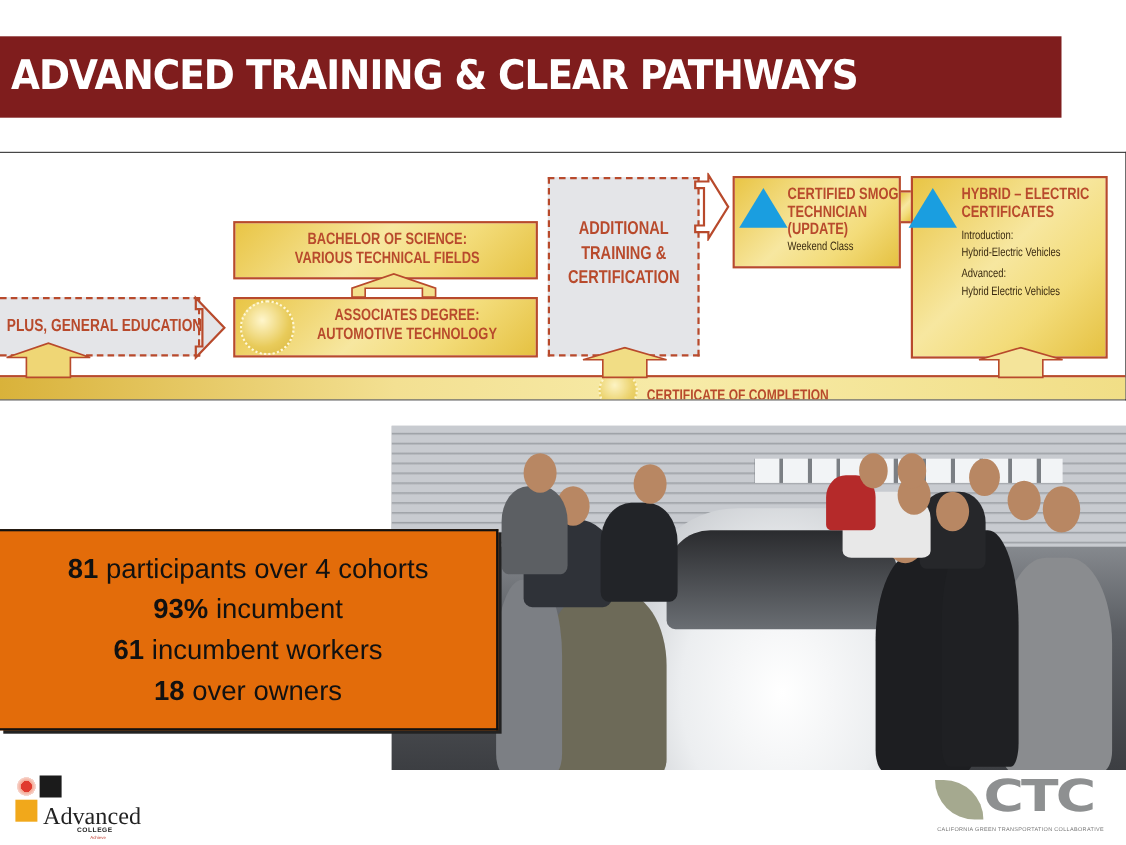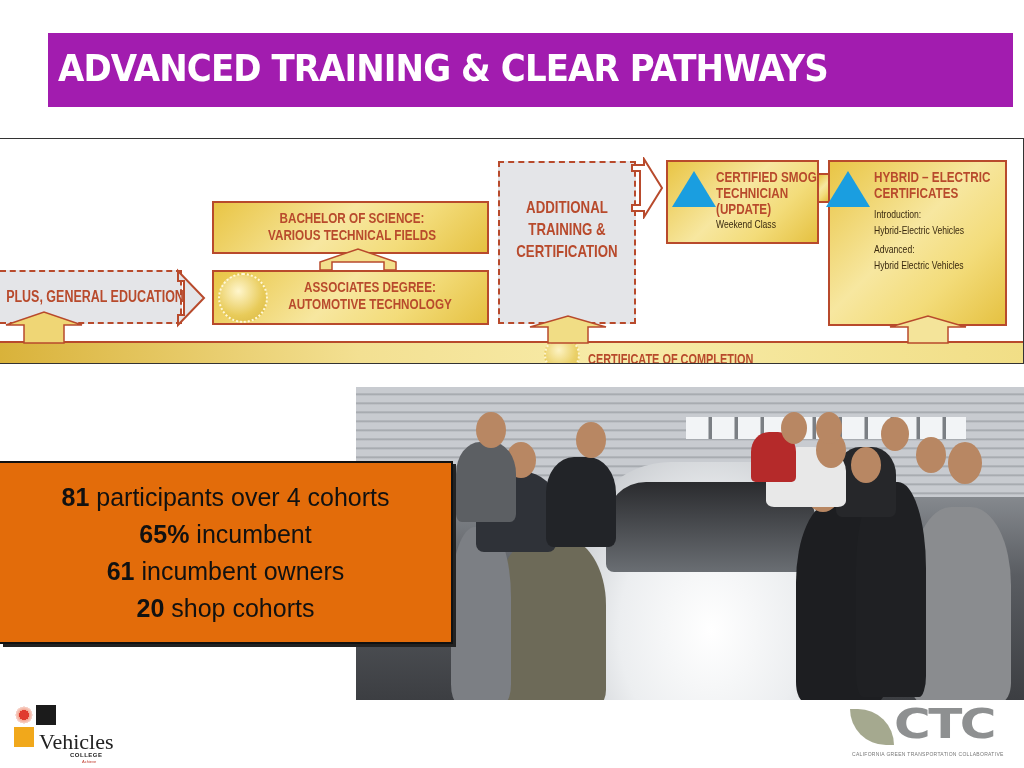--- a/index.html
+++ b/index.html
@@ -1,22 +1,21 @@
 <!DOCTYPE html>
 <html><head>
 <meta charset="utf-8">
 <style>
   * { box-sizing: border-box; margin: 0; padding: 0; }
   html, body { width: 1024px; height: 768px; background: #ffffff; overflow: hidden; }
   body { position: relative; font-family: "Liberation Sans", sans-serif; }
 
   .title-bar {
     position: absolute; left: 0; top: 33px; width: 965px; height: 74px;
-    background: #a21caf;
-    margin-left: 48px;
+    background: #7f1d1d;
   }
   .title-text {
     position: absolute; left: 10px; top: 14px;
     color: #ffffff; font-family: "DejaVu Sans", sans-serif; font-weight: bold;
     font-size: 37px; letter-spacing: -1px; white-space: nowrap;
     transform: scaleX(0.92); transform-origin: left center;
   }
 
   .diagram {
     position: absolute; left: 0; top: 138px; width: 1024px; height: 226px;
@@ -44,21 +43,21 @@
     border-left: 22px solid transparent; border-right: 22px solid transparent;
     border-bottom: 36px solid #1a9ee0; }
 
   .seal {
     position: absolute; width: 50px; height: 50px; border-radius: 50%;
     background: radial-gradient(circle at 40% 35%, #fff6cc, #e8cb5a 60%, #d9b640);
     border: 2px dotted #fff8d8;
   }
 
   .stats-box {
-    position: absolute; left: 0; top: 461px; width: 453px; height: 183px;
+    position: absolute; left: 0; top: 481px; width: 453px; height: 183px;
     background: #e36c0a; border: 2px solid #111; border-left: none;
     box-shadow: 3px 3px 0 #222;
     display: flex; flex-direction: column; align-items: center; justify-content: center;
     z-index: 5;
   }
   .stat-line { font-size: 25px; color: #111; line-height: 37px; font-family: "Liberation Sans", sans-serif; white-space: nowrap; }
   .stat-line b { font-weight: bold; }
 
   .photo {
     position: absolute; left: 356px; top: 387px; width: 668px; height: 313px;
@@ -207,30 +206,30 @@
   <div class="person" style="left:410px;top:60px;width:80px;height:60px;background:#e8e8e8;"></div>
   <div class="head" style="left:460px;top:45px;"></div>
   <div class="person" style="left:395px;top:45px;width:45px;height:50px;background:#b52a2a;"></div>
   <div class="head" style="left:425px;top:25px;width:26px;height:32px;"></div>
   <div class="head" style="left:460px;top:25px;width:26px;height:32px;"></div>
   <div class="head" style="left:525px;top:30px;width:28px;height:34px;"></div>
 </div>
 
 <div class="stats-box">
   <div class="stat-line"><b>81</b><span> participants over 4 cohorts</span></div>
-  <div class="stat-line"><b>65%</b><span> incumbent</span></div>
-  <div class="stat-line"><b>61</b><span> incumbent owners</span></div>
-  <div class="stat-line"><b>20</b><span> shop cohorts</span></div>
+  <div class="stat-line"><b>93%</b><span> incumbent</span></div>
+  <div class="stat-line"><b>61</b><span> incumbent workers</span></div>
+  <div class="stat-line"><b>18</b><span> over owners</span></div>
 </div>
 
 <div class="logo-skyline">
   <div class="sq" style="left:2px;top:2px;background:radial-gradient(circle,#e03b2f 35%,#f4a48f 36%,#f7d8d0 60%,#fff 61%);"></div>
   <div class="sq" style="left:24px;top:2px;background:#1b1b1b;"></div>
   <div class="sq" style="left:2px;top:24px;background:#f1a81b;"></div>
-  <div class="skyline-word">Vehicles</div>
+  <div class="skyline-word">Advanced</div>
   <div class="college-word">COLLEGE</div>
   <div class="acrews">Achieve</div>
 </div>
 
 <div class="logo-ctc">
   <div class="ctc-leaf"></div>
   <div class="ctc-letters">CTC</div>
   <div class="ctc-sub">CALIFORNIA GREEN TRANSPORTATION COLLABORATIVE</div>
 </div>
 

